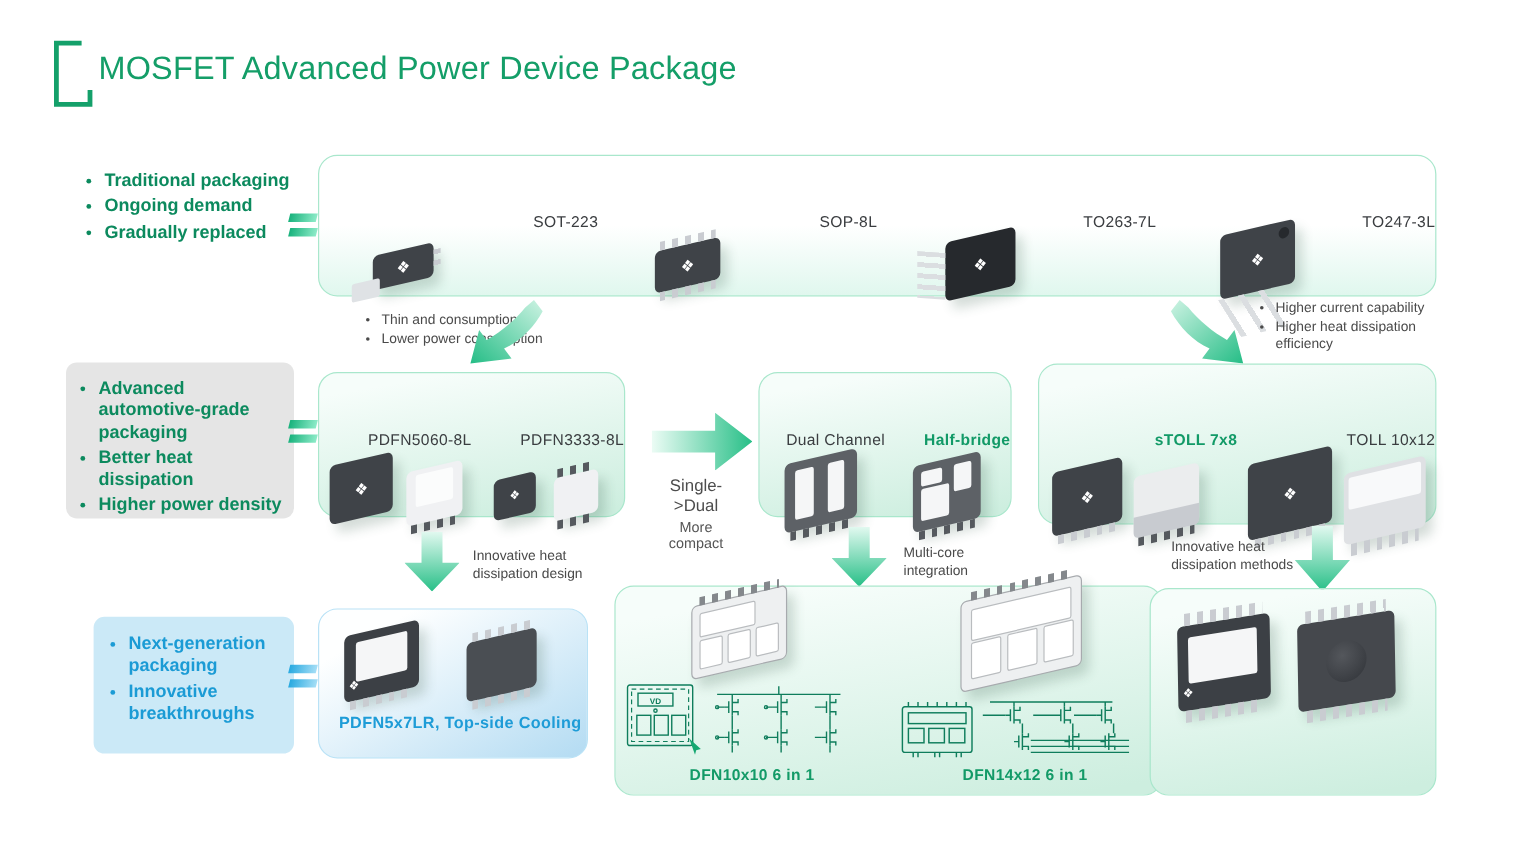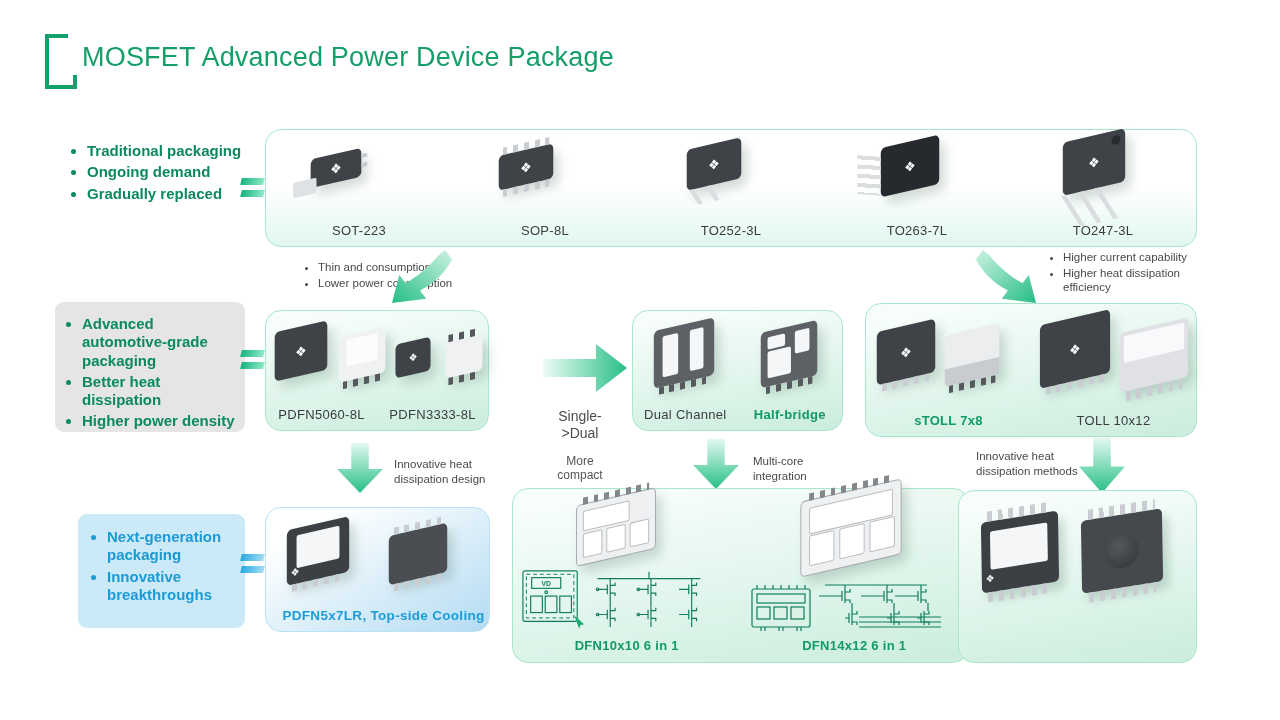--- a/index.html
+++ b/index.html
@@ -36,21 +36,21 @@
     border:1.5px solid #a9e7cc;border-radius:16px;
     background:linear-gradient(170deg,#f6fdfa 12%,#cdeedf 95%);
     box-sizing:border-box;
   }
   .stagebox.top{background:linear-gradient(180deg,#ffffff 50%,#e0f7ee);}
   .stagebox.bluebox{
     border:1.5px solid #b9e2f6;
     background:linear-gradient(150deg,#feffff 18%,#b7ddf3 96%);
   }
   .cellrow{display:flex;width:100%;height:100%;align-items:stretch;}
-  .cell{flex:1;display:flex;flex-direction:column;align-items:center;justify-content:flex-end;padding-bottom:8px;}
+  .cell{flex:1;display:flex;flex-direction:row;align-items:center;justify-content:flex-end;padding-bottom:8px;}
   .fig{flex:1;width:100%;position:relative;}
   .pkg-label{font-size:13px;color:#3a3d40;letter-spacing:.3px;white-space:nowrap;}
   .pkg-label.green{color:#129a67;font-weight:bold;}
   .pkg-label.blue{color:#1e9cd7;font-weight:bold;font-size:13.5px;}
 
   
   .chip{position:absolute;}
   .body{
     position:relative;background:#3f4348;border-radius:5px;
     transform:rotate(-13deg) skewX(-13deg);
@@ -201,31 +201,20 @@
               <span class="logo"></span>
             <div class="pins-b"></div>
               <div class="pins-t"></div>
             </div>
         </div>
       </div>
       <div class="pkg-label">SOP-8L</div>
     </div>
     <div class="cell">
       <div class="fig">
-        <div class="chip c-to252" style="left:48px;top:14px;">
-          <div class="body">
-              <span class="logo"></span>
-            <div class="leads-d"></div>
-            </div>
-        </div>
-      </div>
-      <div class="pkg-label">TO252-3L</div>
-    </div>
-    <div class="cell">
-      <div class="fig">
         <div class="chip c-to2637" style="left:56px;top:12px;">
           <div class="body">
               <span class="logo"></span>
             <div class="leads-l"></div>
             </div>
         </div>
       </div>
       <div class="pkg-label">TO263-7L</div>
     </div>
     <div class="cell">
@@ -277,21 +266,21 @@
     <li>Better heat dissipation</li>
     <li>Higher power density</li>
   </ul>
 </div>
 
 <div class="abs bars" style="left:241px;top:350px;">
   <div class="bar g"></div>
   <div class="bar g"></div>
 </div>
 
-<div class="abs stagebox" style="left:265px;top:310px;width:224px;height:121px;">
+<div class="abs stagebox" style="left:265px;top:310px;width:256px;height:121px;">
   <div class="cellrow">
     <div class="cell">
       <div class="fig">
         <div class="chip c-pdfn-bd" style="left:8px;top:16px;">
           <div class="body">
               <span class="logo"></span>
             </div>
         </div>
         <div class="chip c-pdfn-bl" style="left:72px;top:22px;">
           <div class="body light">
@@ -316,21 +305,21 @@
             </div>
         </div>
       </div>
       <div class="pkg-label">PDFN3333-8L</div>
     </div>
   </div>
 </div>
 
 <div class="abs arrow-right" style="left:543px;top:344px;width:84px;height:48px;"></div>
 <div class="abs center" style="left:536px;top:396px;width:88px;">
-  <div class="sd-main" style="width:62px;margin:12px auto;">Single-&gt;Dual</div>
+  <div class="sd-main" style="width:62px;margin:0 auto;">Single-&gt;Dual</div>
   <div class="sd-sub" style="width:62px;margin:2px auto 0;">More compact</div>
 </div>
 
 <div class="abs stagebox" style="left:632px;top:310px;width:211px;height:121px;">
   <div class="cellrow">
     <div class="cell">
       <div class="fig">
         <div class="chip c-qfnd" style="left:20px;top:14px;">
           <div class="body">
               <div class="pad p1"></div>
@@ -424,21 +413,21 @@
         <span class="logo"></span>
         <div class="pins-b"></div>
       </div>
   </div>
   <div class="chip c-p57b" style="left:122px;top:22px;">
     <div class="body">
         <div class="pins-t"></div>
         <div class="pins-b"></div>
       </div>
   </div>
-  <div class="abs pkg-label blue center" style="left:0;right:0;bottom:8px;padding-left:12px;">PDFN5x7LR, Top-side Cooling</div>
+  <div class="abs pkg-label blue center" style="left:0;right:0;bottom:21px;padding-left:12px;">PDFN5x7LR, Top-side Cooling</div>
 </div>
 
 <div class="abs stagebox" style="left:512px;top:488px;width:457px;height:175px;">
   <div class="cellrow">
     <div class="dfn-col">
       <div class="chip c-dfn10" style="left:62px;top:8px;">
         <div class="body light" style="background:#eef0f1;">
             <div class="pad w1"></div>
             <div class="pad w2"></div>
             <div class="pad w3"></div>

